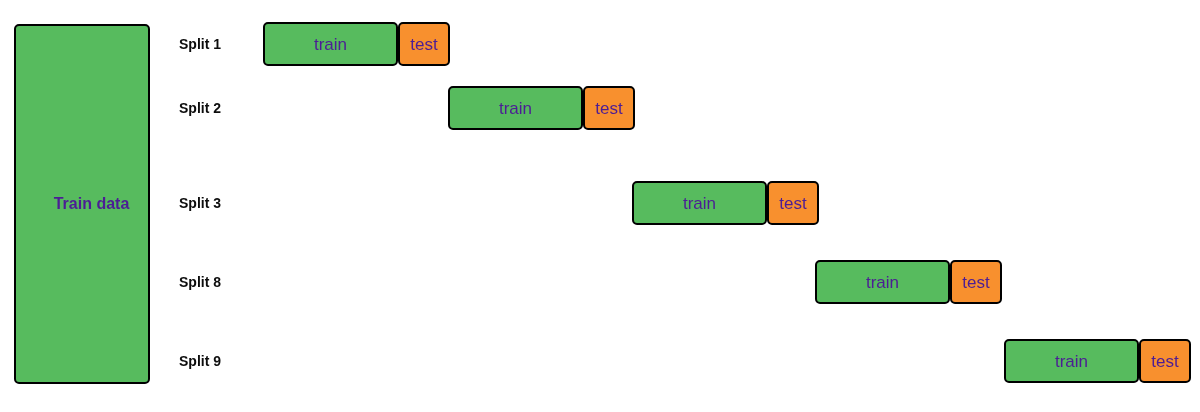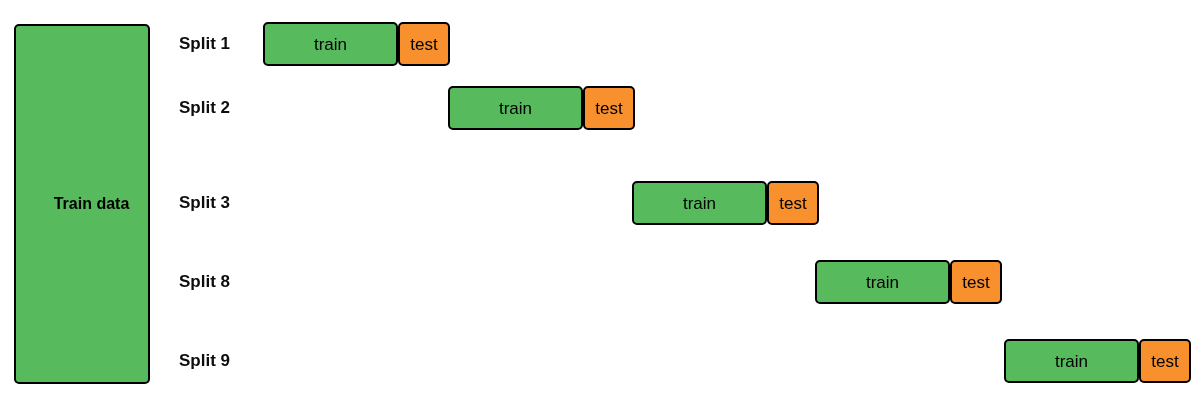--- a/index.html
+++ b/index.html
@@ -22,21 +22,21 @@
 
   
   .block {
     position: absolute;
     box-sizing: border-box;
     border: 2px solid #000000;
     border-radius: 5px;
     display: flex;
     align-items: center;
     justify-content: center;
-    color: #000000;
+    color: #4c1d95;
     line-height: 1;
     white-space: nowrap;
   }
   .block.green { background: #57bb5e; }
   .block.orange { background: #f8902e; }
 
   
   #train-data-block {
     left: 14px;
     top: 24px;
@@ -54,21 +54,21 @@
     width: 1200px;
     height: 44px;
   }
   .split-label {
     position: absolute;
     left: 179px;
     top: 0;
     height: 44px;
     display: flex;
     align-items: center;
-    font-size: 17px;
+    font-size: 14px;
     font-weight: bold;
     color: #0d0d0d;
     white-space: nowrap;
   }
   .seg {
     top: 0;
     height: 44px;
     font-size: 17px;
     font-weight: normal;
   }

